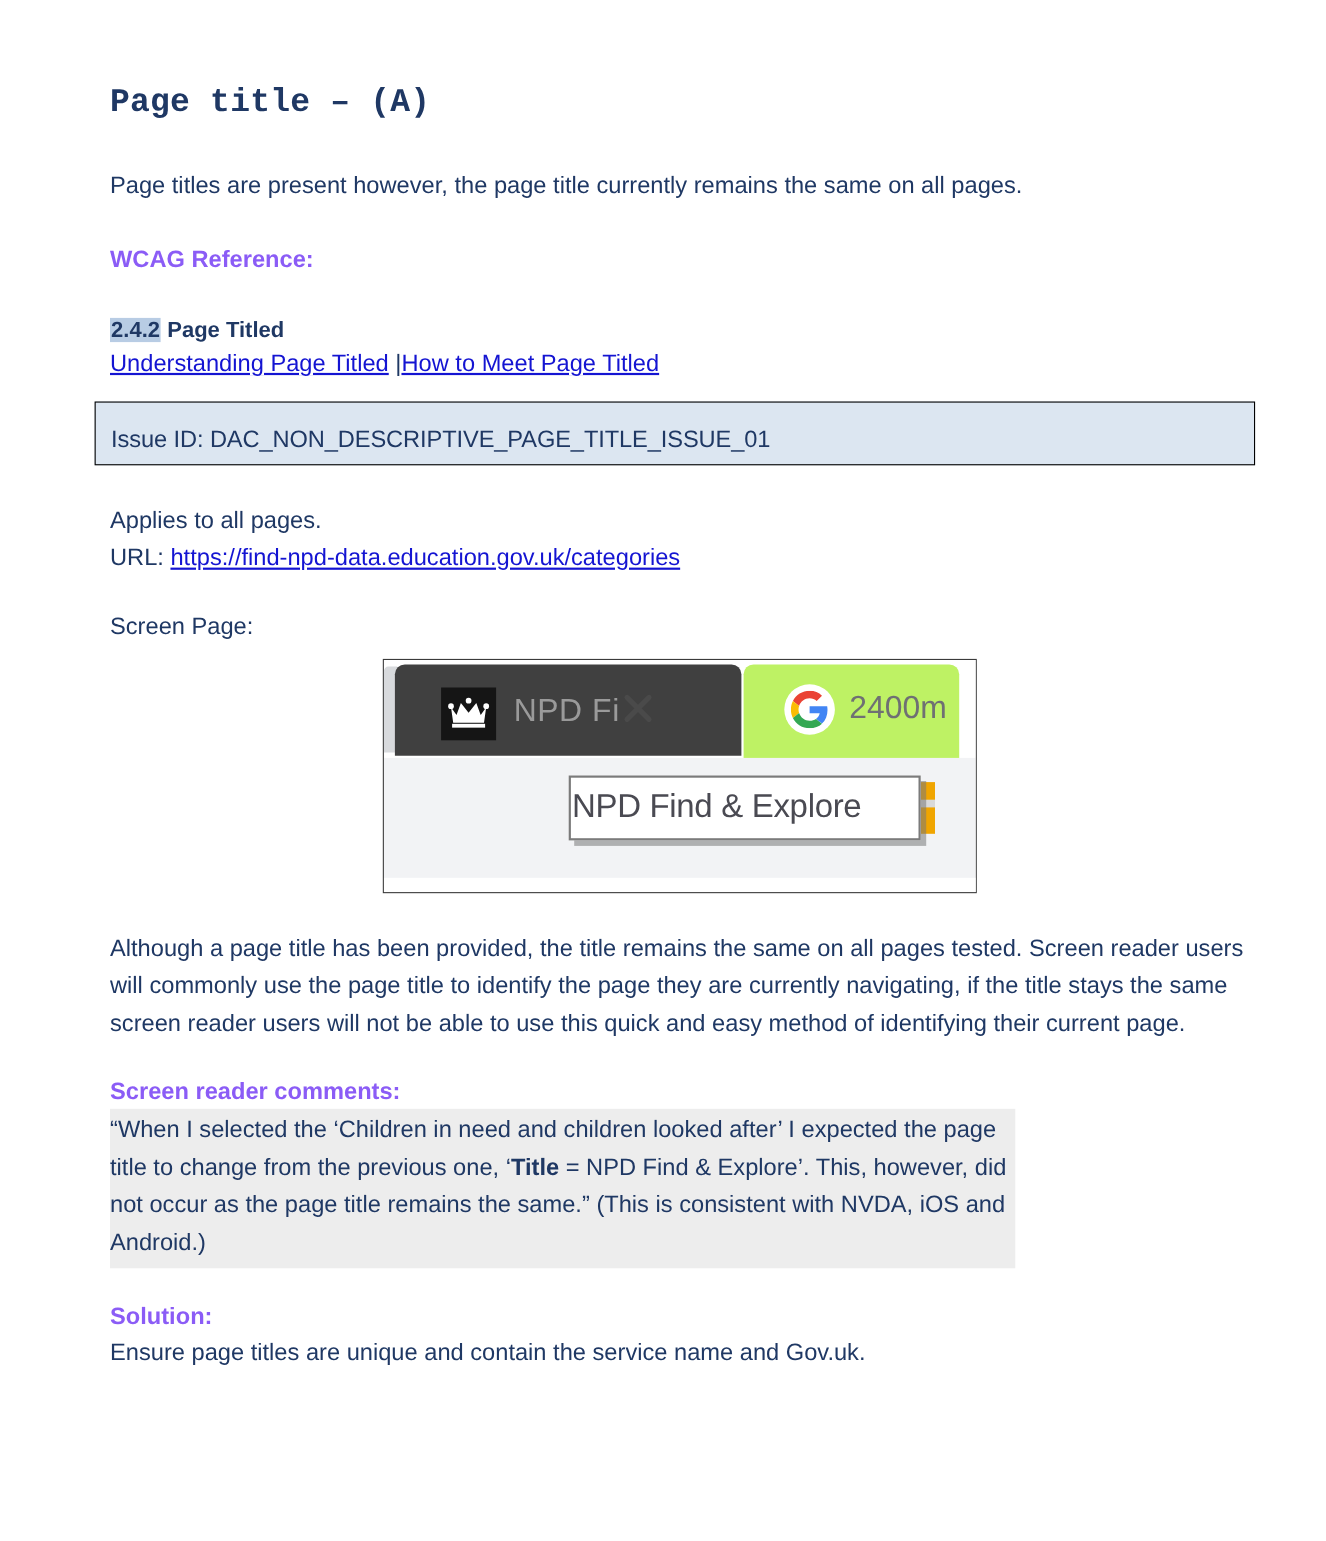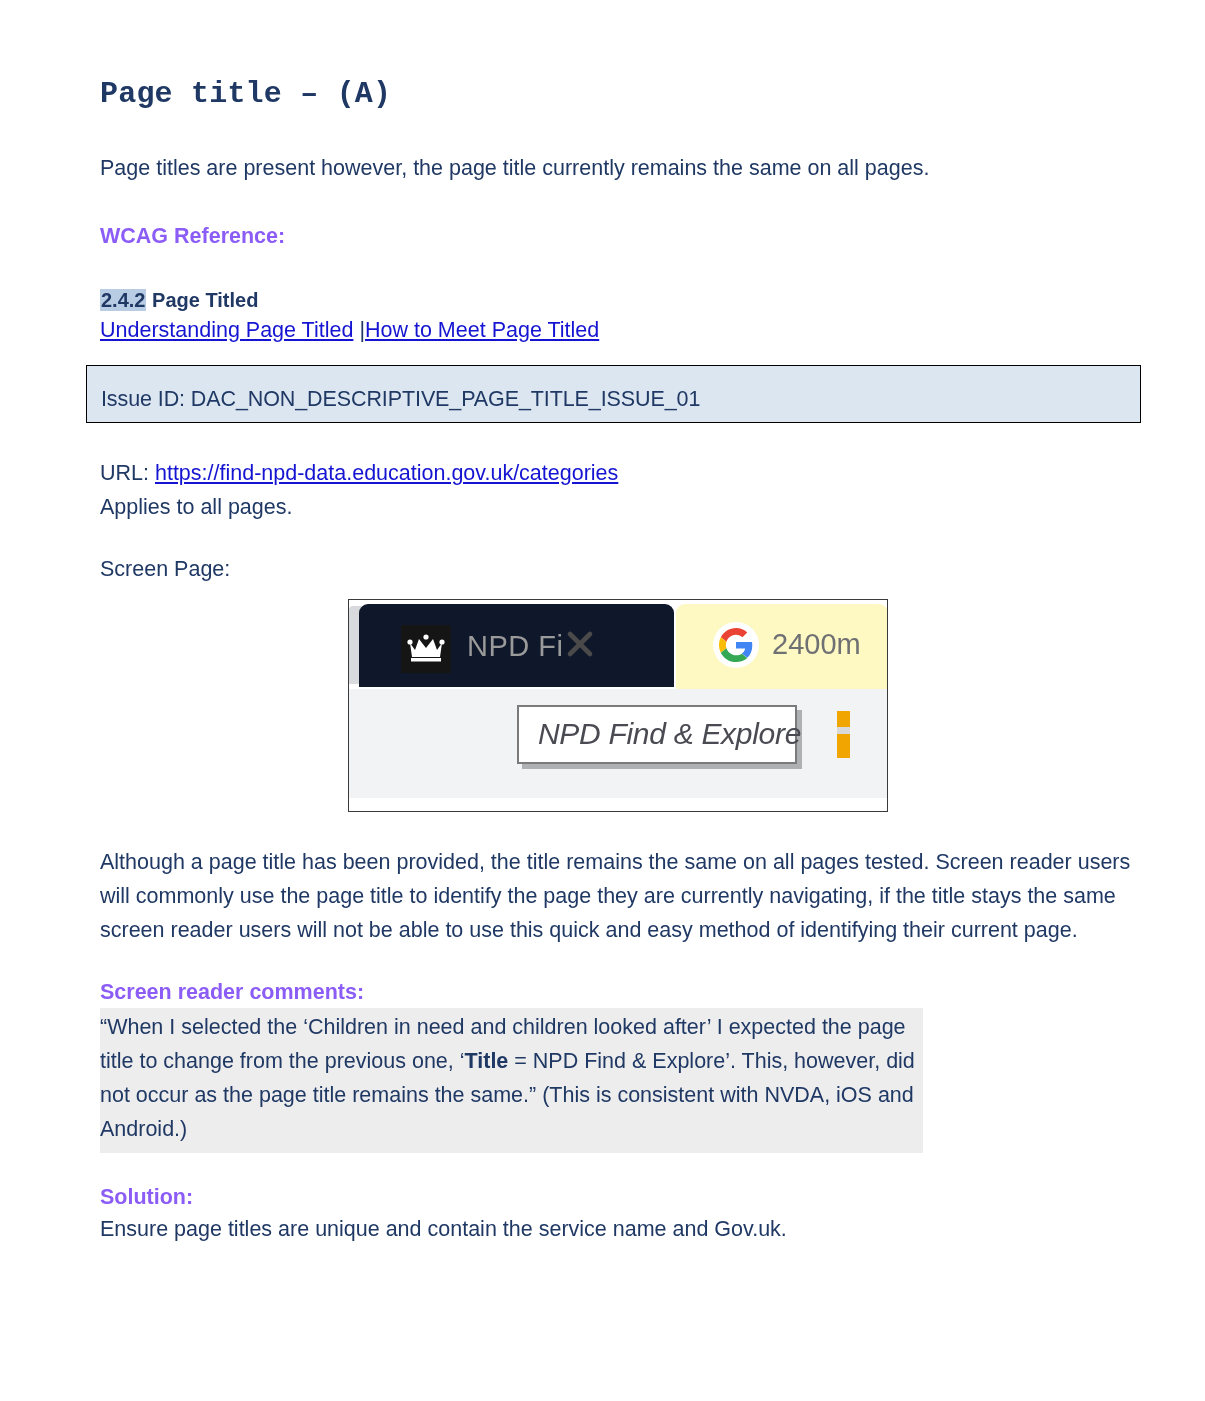--- a/index.html
+++ b/index.html
@@ -116,21 +116,21 @@
     width: 12px;
     height: 78px;
     background: #d8dadd;
     border-radius: 4px 0 0 0;
   }
   .shot-tab-active {
     position: absolute;
     left: 10px; top: 4px;
     width: 315px;
     height: 83px;
-    background: #0f172a;
+    background: #404040;
     border-radius: 9px 9px 0 0;
     display: flex;
     align-items: center;
   }
   .favicon {
     position: absolute;
     left: 42px; top: 21px;
     width: 50px; height: 48px;
     background: #151515;
     display: flex;
@@ -151,23 +151,23 @@
   .tab-close {
     position: absolute;
     left: 205px;
     top: 24px;
     width: 32px;
     height: 32px;
   }
   .shot-tab-inactive {
     position: absolute;
     left: 327px; top: 4px;
-    width: 212px;
+    width: 196px;
     height: 86px;
-    background: #fef9c3;
+    background: #bef264;
     border-radius: 9px 9px 0 0;
   }
   .g-logo {
     position: absolute;
     left: 37px; top: 18px;
     width: 46px; height: 46px;
     background: #ffffff;
     border-radius: 50%;
     display:flex;
     align-items:center;
@@ -185,30 +185,29 @@
     position: absolute;
     left: 0; top: 89px;
     width: 100%;
     height: 124px;
     background: #f2f3f5;
   }
   .tooltip {
     position: absolute;
     left: 168px;
     top: 16px;
-    width: 280px;
+    width: 320px;
     height: 59px;
     background: #ffffff;
     border: 2.5px solid #7b7b7b;
     box-sizing: border-box;
     box-shadow: 5px 5px 0 rgba(120,120,120,0.55);
     display: flex;
     align-items: center;
-    padding-left: 19px;
-    font-style: italic;
+    padding-left: 1px;
   }
   .tooltip-text {
     font-family: "Liberation Sans", sans-serif;
     font-size: 30px;
     color: #4a4a52;
     white-space: nowrap;
     letter-spacing: -0.3px;
   }
   .orange-sliver {
     position: absolute;
@@ -272,24 +271,24 @@
     </div>
 
     <div class="spacer-20"></div>
 
     <div class="issue-box">
       <span class="issue-box-text">Issue ID: </span><span class="issue-box-text">DAC_NON_DESCRIPTIVE_PAGE_TITLE_ISSUE_01</span>
     </div>
 
     <div class="spacer-34"></div>
 
+    <p class="body-text">Applies to all pages.</p>
     <p class="body-text">
       <span>URL: </span><a class="doc-link" href="#">https://find-npd-data.education.gov.uk/categories</a>
     </p>
-    <p class="body-text">Applies to all pages.</p>
 
     <div class="spacer-28"></div>
 
     <p class="body-text">Screen Page:</p>
 
     <div class="spacer-12"></div>
 
     <div class="shot-wrap">
 
       <div class="shot-tabstrip">

